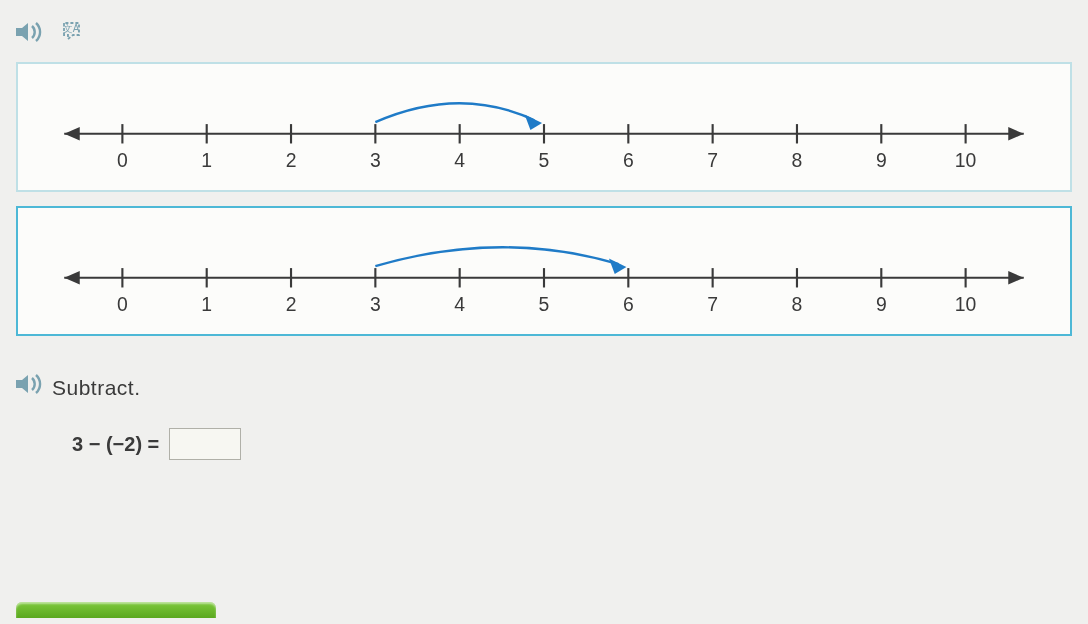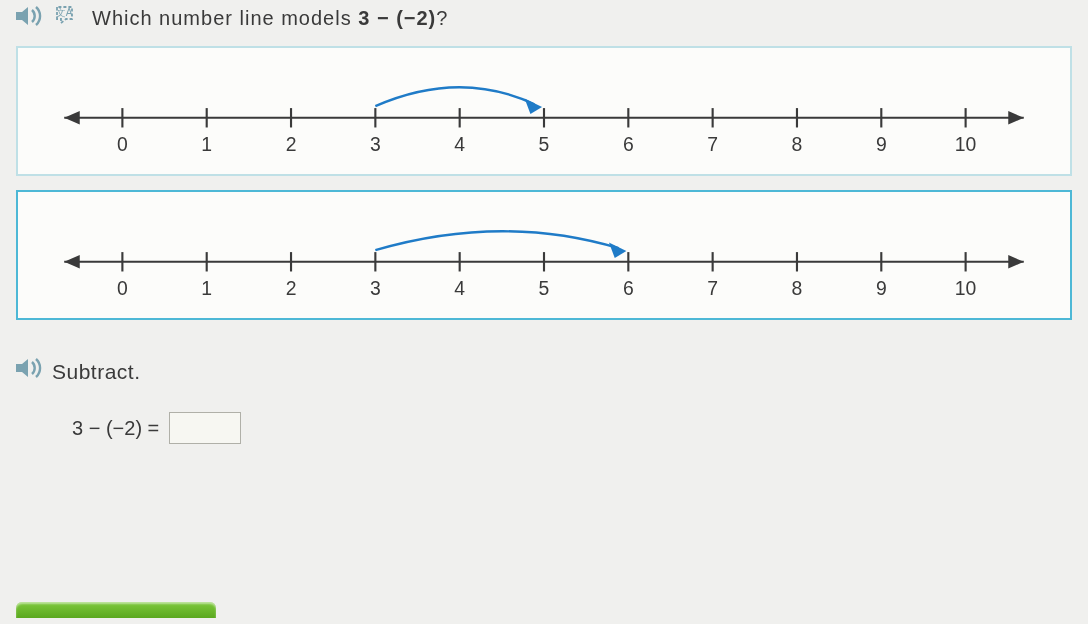--- a/index.html
+++ b/index.html
@@ -7,22 +7,22 @@
       font-family: Verdana, Geneva, sans-serif;
       background: #f0f0ee;
       width: 1088px;
       height: 624px;
       overflow: hidden;
       color: #3a3a3a;
     }
     .header-row {
       display: flex;
       align-items: center;
-      gap: 10px;
-      padding: 4px 14px 14px 14px;
+      gap: 17px;
+      padding: 20px 14px 14px 14px;
     }
     .speaker-icon svg { width: 30px; height: 24px; }
     .translate-icon svg { width: 28px; height: 24px; }
     .question-text {
       font-size: 20px;
       letter-spacing: 1px;
       color: #3a3a3a;
     }
     .question-text .bold { font-weight: bold; }
     .option-wrap { padding: 0 16px 14px 16px; }
@@ -41,21 +41,21 @@
       gap: 8px;
       padding: 22px 14px 10px 14px;
     }
     .subtract-text { font-size: 21px; color: #3a3a3a; letter-spacing: 0.5px; }
     .equation-row {
       padding: 18px 0 0 72px;
       display: flex;
       align-items: center;
       gap: 10px;
     }
-    .equation-text { font-size: 20px; color: #3a3a3a; }
+    .equation-text { font-size: 20px; color: #3a3a3a; font-weight: bold; }
     .answer-input {
       width: 72px; height: 32px;
       border: 1px solid #b0b0a8;
       background: #f7f7f2;
       font-size: 18px;
       padding: 0 6px;
       outline: none;
     }
     .green-btn {
       position: absolute;
@@ -79,23 +79,20 @@
         <path d="M2 8 L8 8 L14 3 L14 21 L8 16 L2 16 Z" fill="#7aa2b0"></path>
         <path d="M18 6 A8 8 0 0 1 18 18" stroke="#7aa2b0" stroke-width="2.4" fill="none"></path>
         <path d="M22 3 A12 12 0 0 1 22 21" stroke="#7aa2b0" stroke-width="2.4" fill="none"></path>
       </svg>
   </span>
   <span class="translate-icon">
     <svg viewBox="0 0 28 24">
         <path d="M3 3 L3 15 L7 15 L7 19 L12 15 L18 15 L18 3 Z" fill="none" stroke="#7aa2b0" stroke-width="1.8" stroke-dasharray="3 2"></path>
         <text x="10" y="12" font-size="10" fill="#7aa2b0" text-anchor="middle">文A</text>
       </svg>
-  </span>
-  <span class="question-text">
-    <span>Which number line models </span><span class="bold">3 − (−2)</span><span>?</span>
   </span>
 </div>
 
 <div class="option-wrap">
   <div class="option-box">
     <svg class="numline-svg" viewBox="0 0 1040 130">
       <g id="nlA">
           <line x1="25" y1="72" x2="1015" y2="72" class="axis"></line>
           <polygon points="25,72 41,65 41,79" fill="#3a3a3a"></polygon>
           <polygon points="1015,72 999,65 999,79" fill="#3a3a3a"></polygon>

